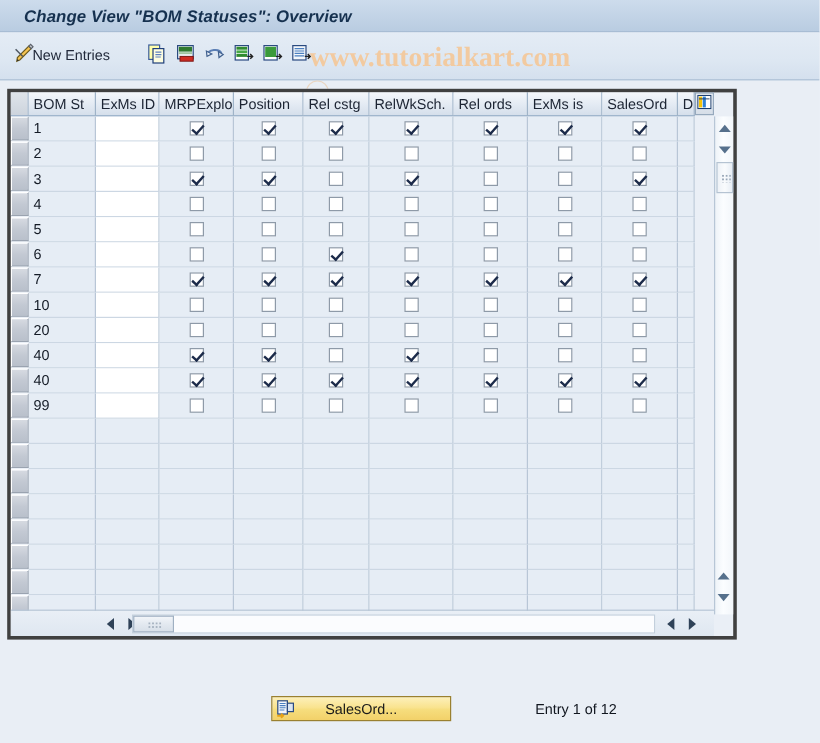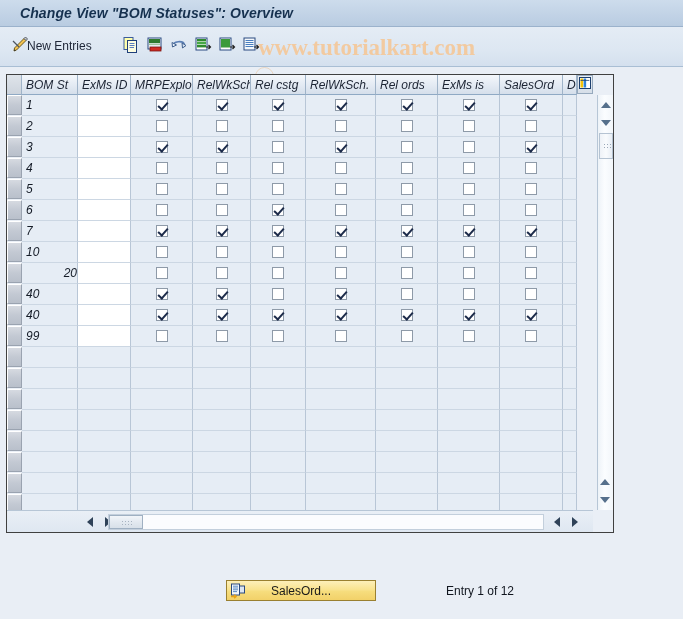--- a/index.html
+++ b/index.html
@@ -57,24 +57,23 @@
   #watermark-seal {
     position: absolute; left: 255px; top: 40px;
     width: 17px; height: 17px; border-radius: 50%;
     border: 1.4px solid #ead0b4; opacity: .8;
   }
 
   
   #tableframe {
     position: absolute; left: 6px; top: 74px;
     width: 608px; height: 459px;
-    border: 1px solid #404040;
+    border: 3px solid #404040;
     background: #eaeff6;
     box-sizing: border-box;
-    font-style: italic;
   }
 
   
   #thead {
     position: absolute; left: 0; top: 0; width: 586px; height: 20px;
     box-sizing: border-box;
   }
   .th {
     position: absolute; top: 0; height: 20px;
     box-sizing: border-box;
@@ -317,21 +316,21 @@
       <div class="th" style="left: 15px; width: 56px;">
         <span>BOM St</span>
       </div>
       <div class="th" style="left: 71px; width: 53px;">
         <span>ExMs ID</span>
       </div>
       <div class="th" style="left: 124px; width: 62px;">
         <span>MRPExplo</span>
       </div>
       <div class="th" style="left: 186px; width: 58px;">
-        <span>RelWkSch</span>
+        <span>Position</span>
       </div>
       <div class="th" style="left: 244px; width: 55px;">
         <span>Rel cstg</span>
       </div>
       <div class="th" style="left: 299px; width: 70px;">
         <span>RelWkSch.</span>
       </div>
       <div class="th" style="left: 369px; width: 62px;">
         <span>Rel ords</span>
       </div>
@@ -599,21 +598,21 @@
         <div class="cell center" style="left: 431px; width: 62px;">
           <span class="cbx"></span>
         </div>
         <div class="cell center" style="left: 493px; width: 63px;">
           <span class="cbx"></span>
         </div>
         <div class="cell center" style="left: 556px; width: 14px;"></div>
       </div>
       <div class="row" style="top: 168px;">
         <div class="rowsel"></div>
-        <div class="cell" style="left: 15px; width: 56px; justify-content: flex-end;">
+        <div class="cell" style="left: 15px; width: 56px;">
           <span>20</span>
         </div>
         <div class="cell input" style="left: 71px; width: 53px;">
           <span></span>
         </div>
         <div class="cell center" style="left: 124px; width: 62px;">
           <span class="cbx"></span>
         </div>
         <div class="cell center" style="left: 186px; width: 58px;">
           <span class="cbx"></span>

